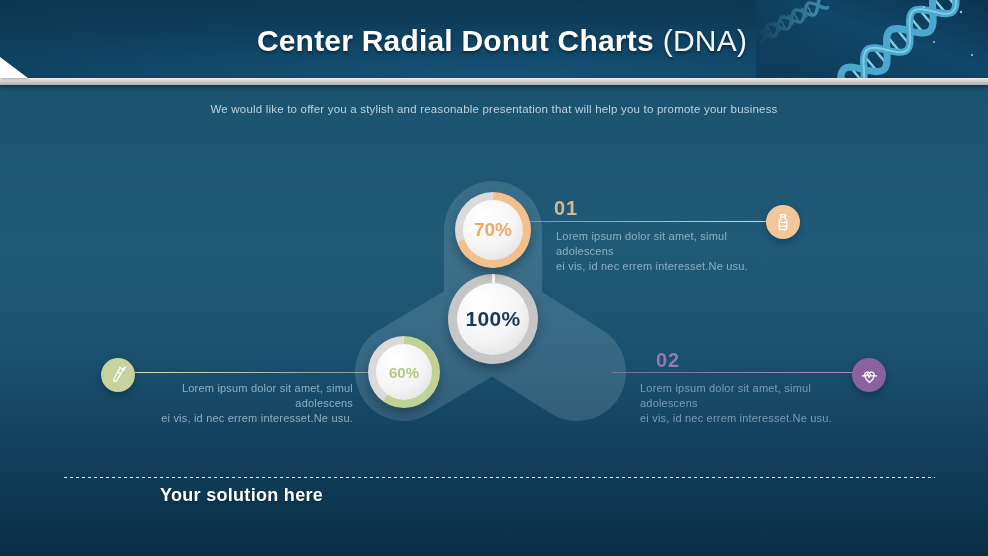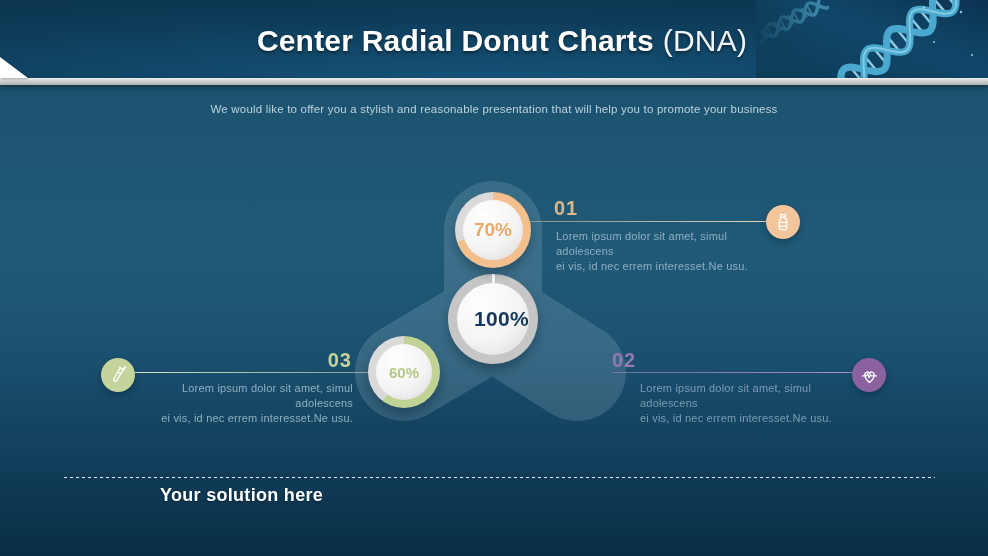--- a/index.html
+++ b/index.html
@@ -40,37 +40,37 @@
   .blob { position:absolute; top:0; left:0; pointer-events:none; }
   
   .donut { position:absolute; border-radius:50%; box-shadow:0 6px 10px rgba(0,18,32,.3); }
   .donut .hole {
     position:absolute; inset:8px; border-radius:50%;
     background:radial-gradient(circle at 35% 28%, #ffffff 0%, #f4f4f4 55%, #d9d9d9 100%);
     display:flex; align-items:center; justify-content:center;
   }
   .d-top   { left:455px; top:192px; width:76px; height:76px; }
   .d-center{ left:448px; top:274px; width:90px; height:90px; }
-  .d-center .hole { inset:9px;justify-content:flex-end; }
+  .d-center .hole { inset:9px; }
   .d-left  { left:368px; top:336px; width:72px; height:72px; }
   .d-right { left:541px; top:336px; width:72px; height:72px; }
   .pct { font-weight:bold; }
   .d-top .pct    { font-size:19px; }
   .d-center .pct { font-size:21px; letter-spacing:.3px; }
   .d-left .pct, .d-right .pct { font-size:15px; }
   .notch {
     position:absolute; top:0; left:50%; width:3px; height:9px; margin-left:-1.5px;
     background:#fff; border-radius:1px;
   }
   
   .sec-number { position:absolute; font-size:20px; font-weight:bold; letter-spacing:1px; }
   .sec-line   { position:absolute; height:1px; }
   .sec-text   { position:absolute; font-size:11px; line-height:15px; color:#8fafc2; letter-spacing:.2px; }
   .n01 { left:554px; top:197px;  color:#d9b78c; }
-  .n02 { left:612px; top:349px;  color:#9379ae; }
+  .n02 { left:656px; top:349px;  color:#9379ae; }
   .n03 { left:100px; top:349px;  width:252px; text-align:right; color:#c4d39a; }
   .l01 { left:529px; top:221px; width:238px; background:linear-gradient(90deg,rgba(216,190,155,.55),#e6d3b8); }
   .l02 { left:612px; top:372px; width:241px; background:linear-gradient(90deg,rgba(160,135,185,.6),#a98fc2); }
   .l03 { left:135px; top:372px; width:235px; background:linear-gradient(90deg,#d7e0c2,rgba(215,224,194,.55)); }
   .t01 { left:556px; top:229px; width:225px; }
   .t02 { left:640px; top:381px; width:225px; color:#7c9cb3; }
   .t03 { left:130px; top:381px; width:223px; text-align:right; }
   .icon-circle {
     position:absolute; width:34px; height:34px; border-radius:50%;
     display:flex; align-items:center; justify-content:center;
@@ -216,21 +216,20 @@
     <span>Lorem ipsum dolor sit amet, simul adolescens</span><br>
     <span>ei vis, id nec errem interesset.Ne usu.</span>
   </div>
   <div class="icon-circle ic02">
     <svg width="21" height="21" viewBox="0 0 24 24" fill="none" stroke="#ffffff" stroke-width="1.5" stroke-linecap="round" stroke-linejoin="round">
       <path d="M12 20 C5.6 15 5.3 9.6 8.6 8.3 C10.3 7.6 11.5 8.5 12 9.6 C12.5 8.5 13.7 7.6 15.4 8.3 C18.7 9.6 18.4 15 12 20 Z"></path>
       <path d="M4 12.5 L8.5 12.5 L10 10 L11.5 14.5 L13 11 L14 12.5 L20 12.5"></path>
     </svg>
   </div>
 
-  <div class="sec-number n03">03</div>
   <div class="sec-text t03">
     <span>Lorem ipsum dolor sit amet, simul adolescens</span><br>
     <span>ei vis, id nec errem interesset.Ne usu.</span>
   </div>
   <div class="icon-circle ic03">
     <svg width="20" height="20" viewBox="0 0 24 24" fill="none" stroke="#ffffff" stroke-width="1.5" stroke-linecap="round" stroke-linejoin="round">
       <g transform="rotate(30 12 12)">
         <path d="M10 3 L10 18 C10 19.7 10.9 20.5 12 20.5 C13.1 20.5 14 19.7 14 18 L14 3"></path>
         <line x1="9" y1="3" x2="15" y2="3"></line>
         <line x1="10" y1="9" x2="14" y2="9"></line>

